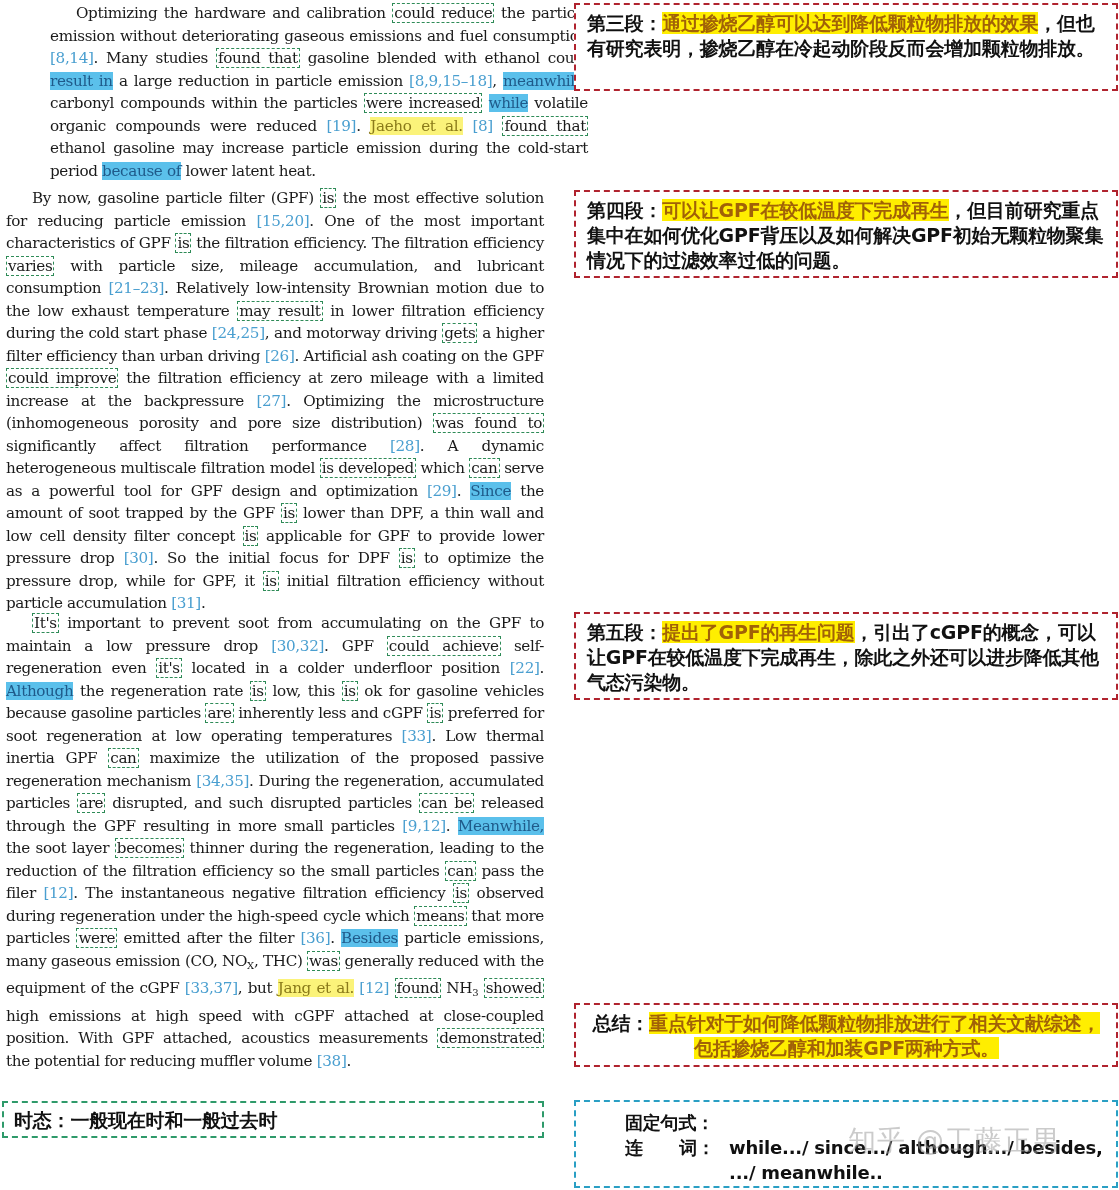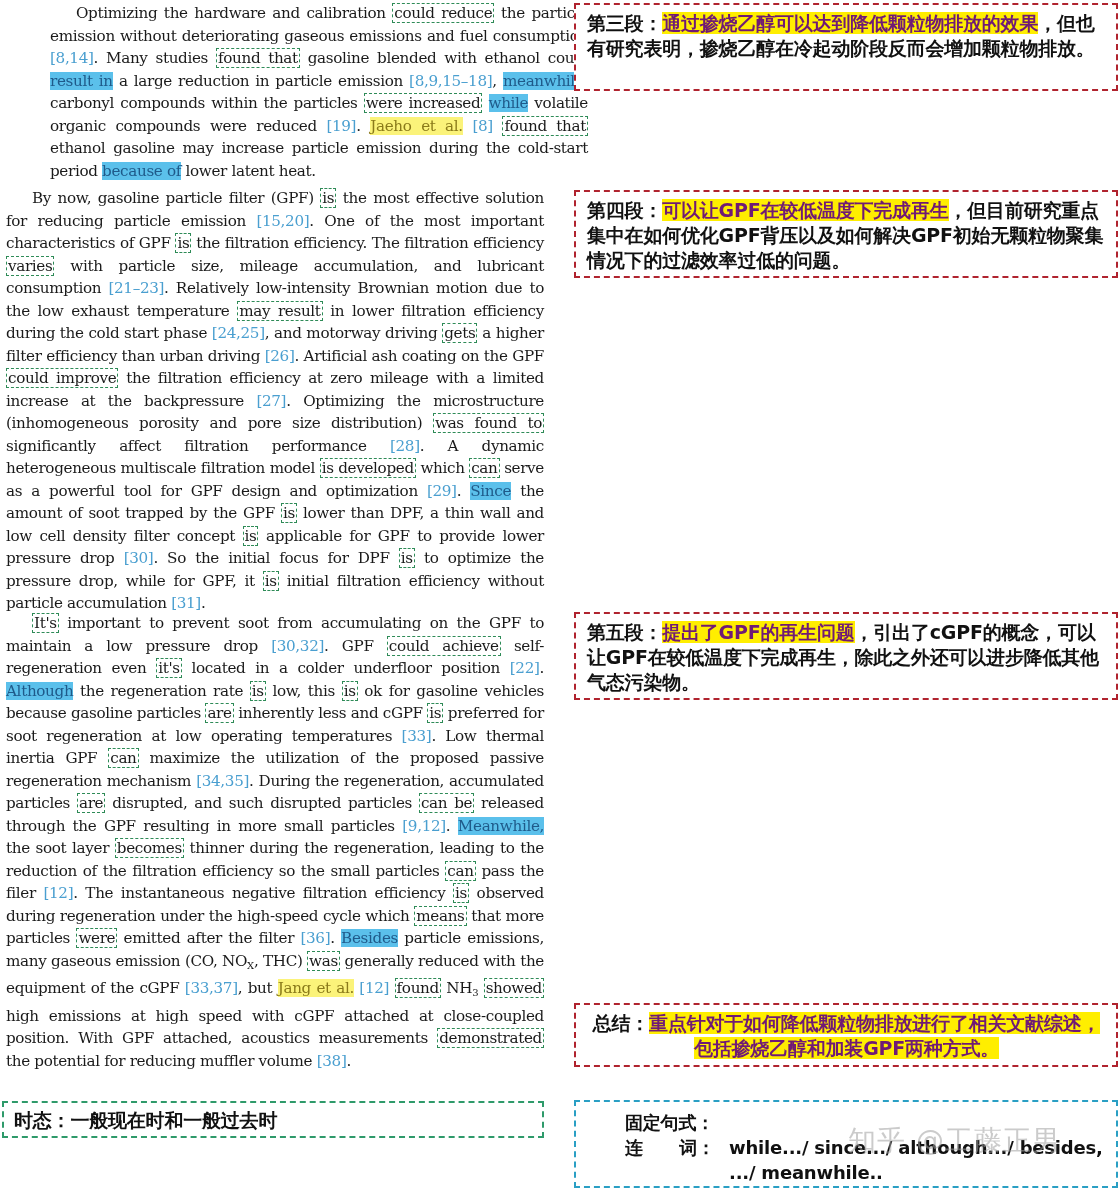--- a/index.html
+++ b/index.html
@@ -17,21 +17,21 @@
   .seg-cite { color: #4a9fd0; }
   .seg-sub { font-size: 10px; vertical-align: -3px; }
 
   .note {
     position: absolute; box-sizing: border-box;
     border: 2px dashed #b0232e; background: #fff;
     font-family: "DejaVu Sans", "Liberation Sans", sans-serif;
     font-weight: bold; color: #111; font-size: 19px; line-height: 25px;
     padding: 6px 10px 4px 11px; letter-spacing: -0.2px;
   }
-  .note .hl { background: #ffee00; color: #701a75; }
+  .note .hl { background: #ffee00; color: #a16207; }
   .note-tense { border-color: #2e9a6a; font-size: 19px; padding: 5px 10px; }
   .note-phrase { border-color: #2a9fc4; padding: 8px 10px; font-size: 18px; line-height: 25px; }
   .phrase-row { display: flex; margin-left: 39px; }
   .phrase-label { white-space: pre; width: 104px; flex: none; }
   .watermark {
     position: absolute; left: 848px; top: 1122px; font-family: "DejaVu Sans", sans-serif;
     font-size: 28px; color: rgba(160,160,160,0.55); font-weight: normal; letter-spacing: 1px;
     pointer-events: none;
   }
 </style>

